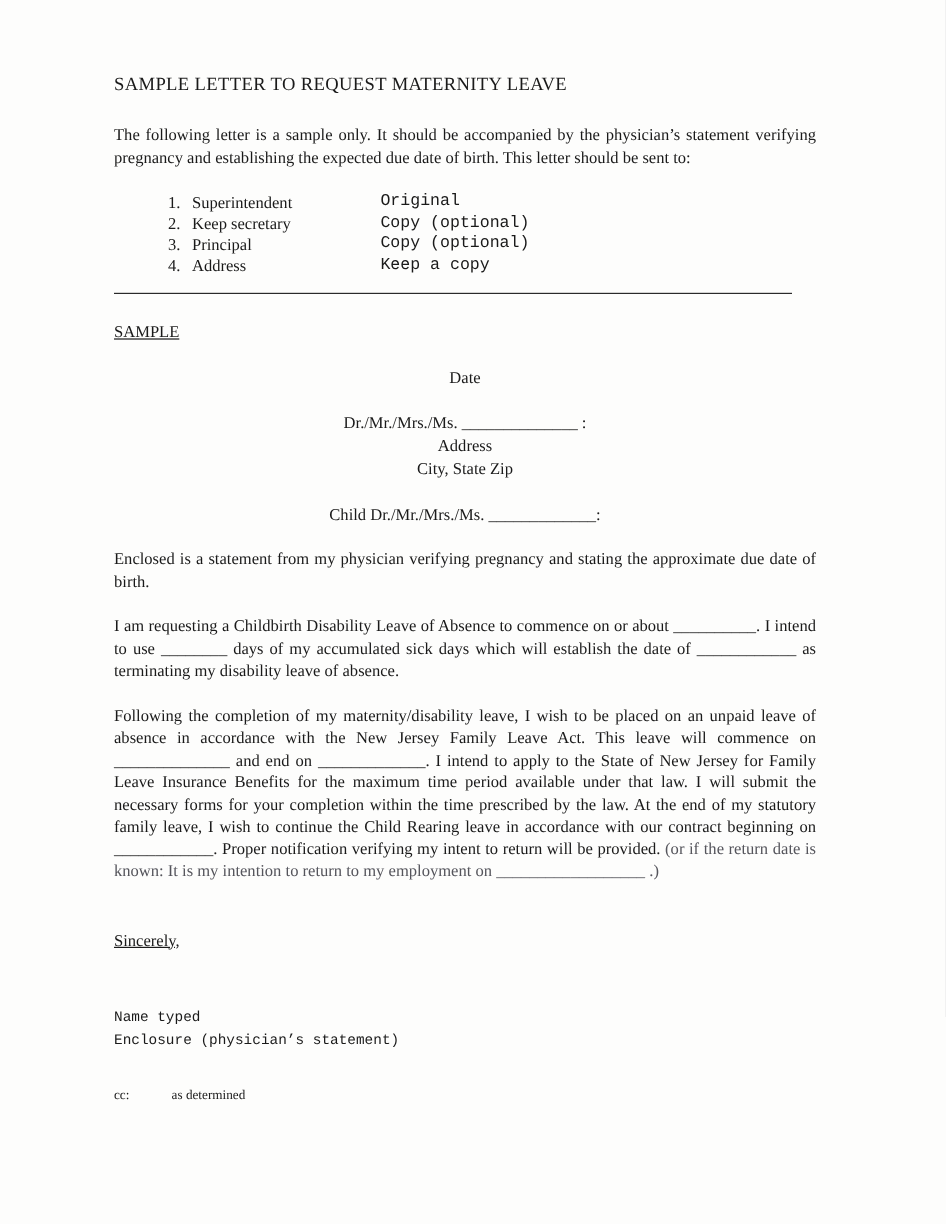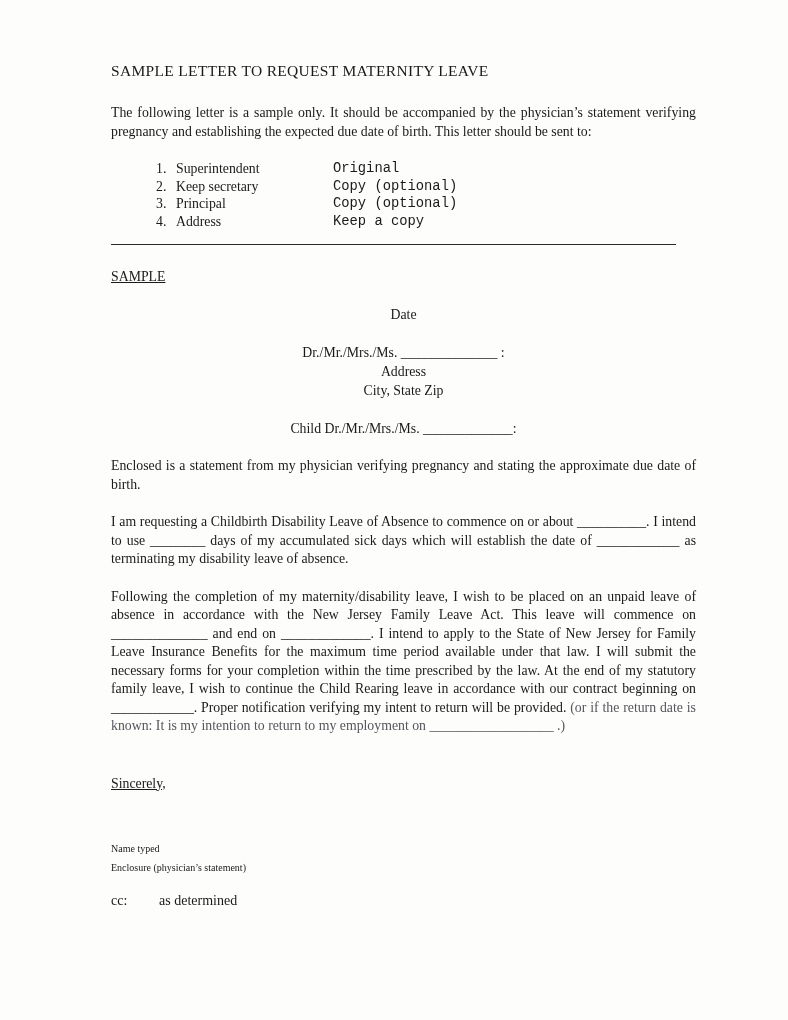--- a/index.html
+++ b/index.html
@@ -13,21 +13,21 @@
     height: 1020px;
     margin: 0 auto;
     background: #fdfdfc;
     font-family: "Liberation Serif", "DejaVu Serif", serif;
     color: #1a1a1a;
     box-sizing: border-box;
     overflow: hidden;
   }
   .content {
     position: absolute;
-    left: 111px;
+    left: 95px;
     top: 62px;
     width: 585px;
   }
   .doc-title {
     font-size: 15.5px;
     font-weight: 400;
     letter-spacing: 0.3px;
     margin: 0 0 24px 0;
   }
   .para {
@@ -73,26 +73,26 @@
   }
   .block-gap {
     margin-bottom: 19px;
     text-align: center;
   }
   .addr-block p { margin: 0; }
   .note-light { color: #55555c; }
   .closing-block { margin-top: 38px; text-decoration: underline; }
   .cc-line {
     display: flex;
-    font-size: 14px;
-    margin-top: 16px;
+    font-size: 11px;
+    margin-top: 30px;
   }
   .cc-label { width: 48px; flex: 0 0 48px; }
   .sig-block { margin-top: 46px; }
-  .sig-block p { margin: 0; font-size: 10px; line-height: 19px; }
+  .sig-block p { margin: 0; font-size: 12px; line-height: 19px; font-family: Liberation Mono, monospace; }
 </style>
 </head>
 <body>
 
 <div class="page">
   <div class="content">
 
     <h1 class="doc-title">SAMPLE LETTER TO REQUEST MATERNITY LEAVE</h1>
 
     <p class="para">The following letter is a sample only. It should be accompanied by the physician’s statement verifying pregnancy and establishing the expected due date of birth. This letter should be sent to:</p>

